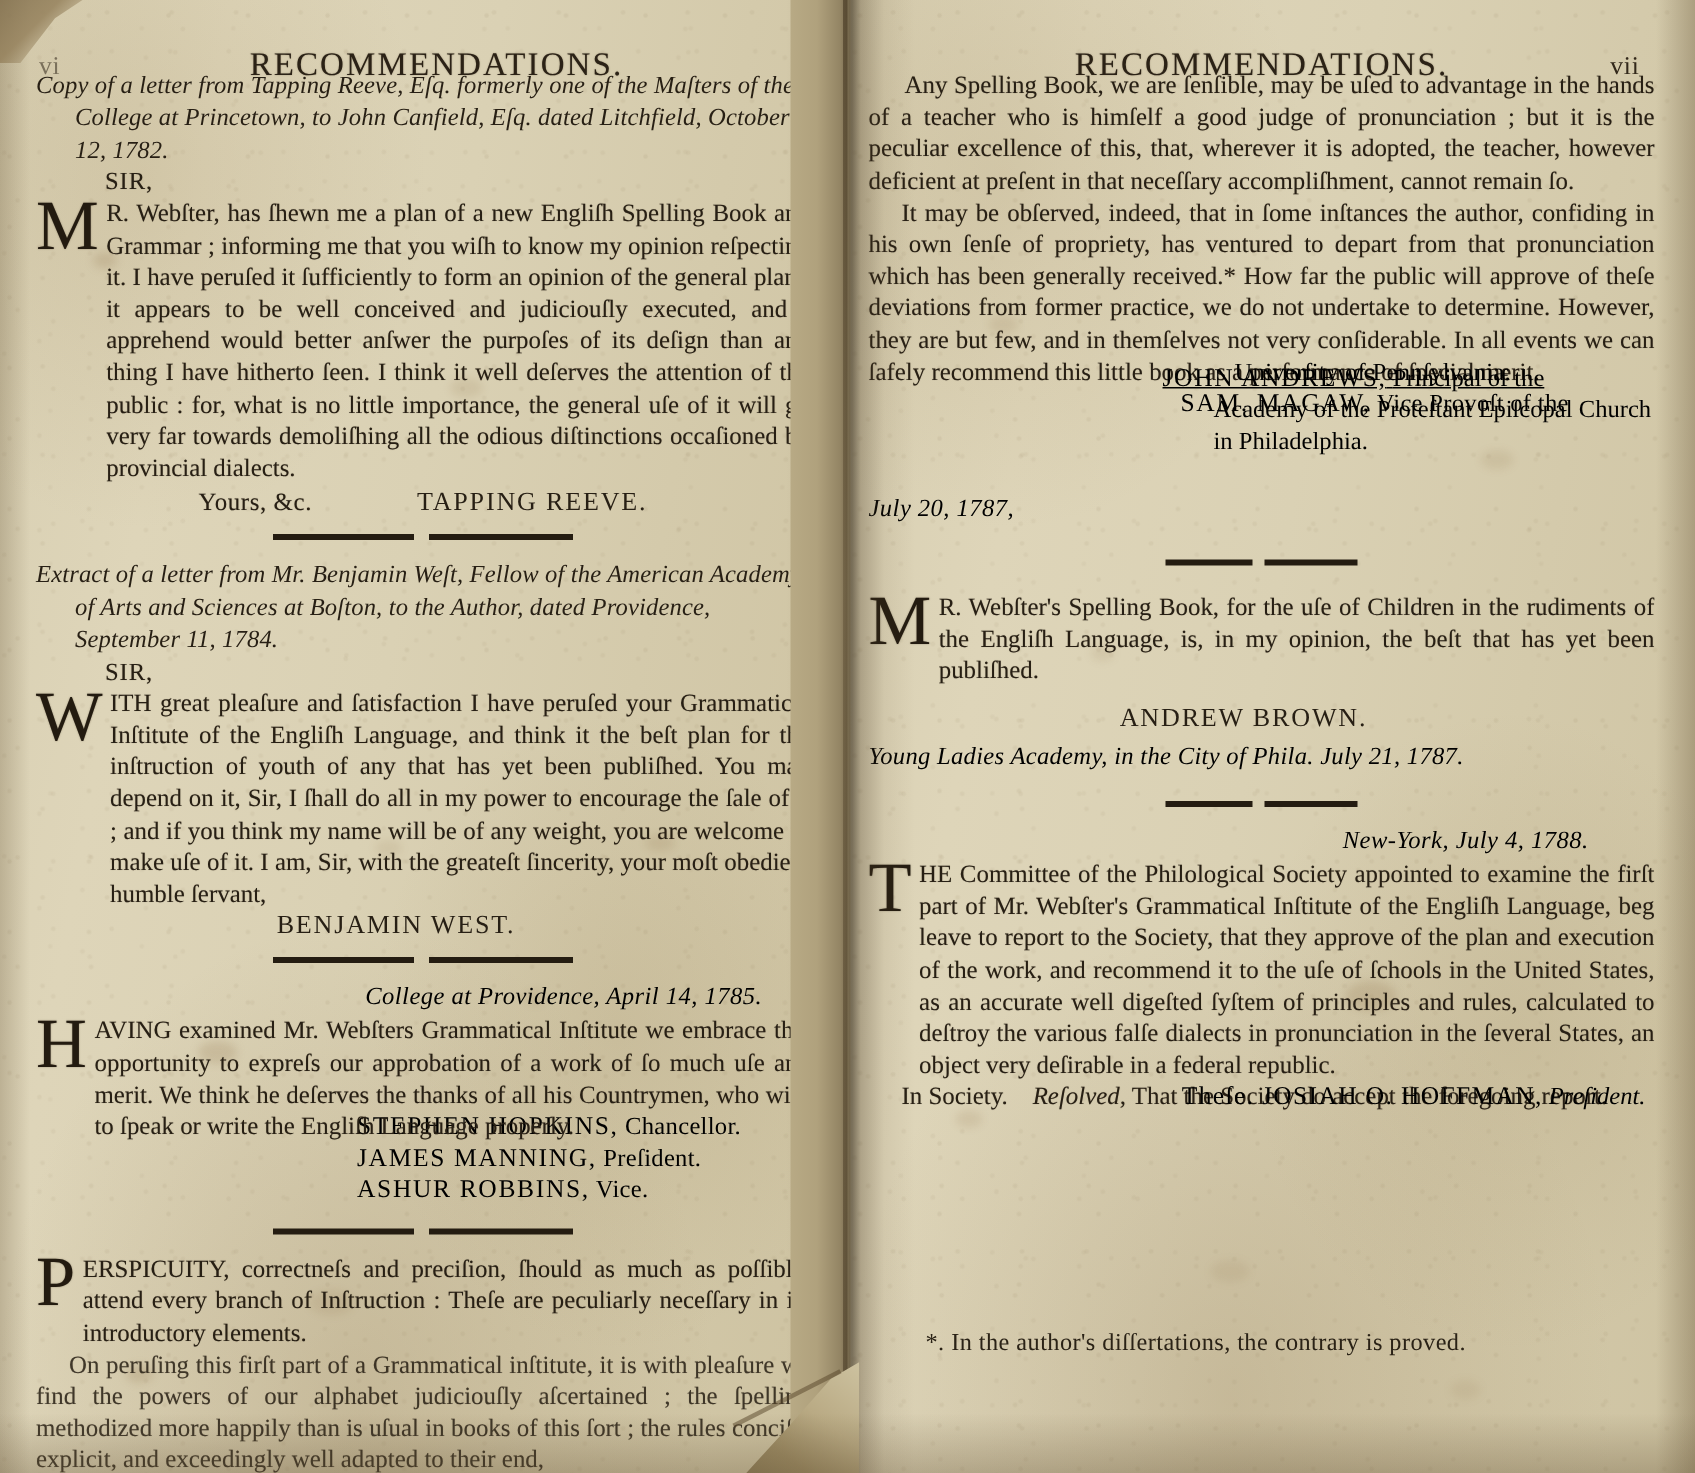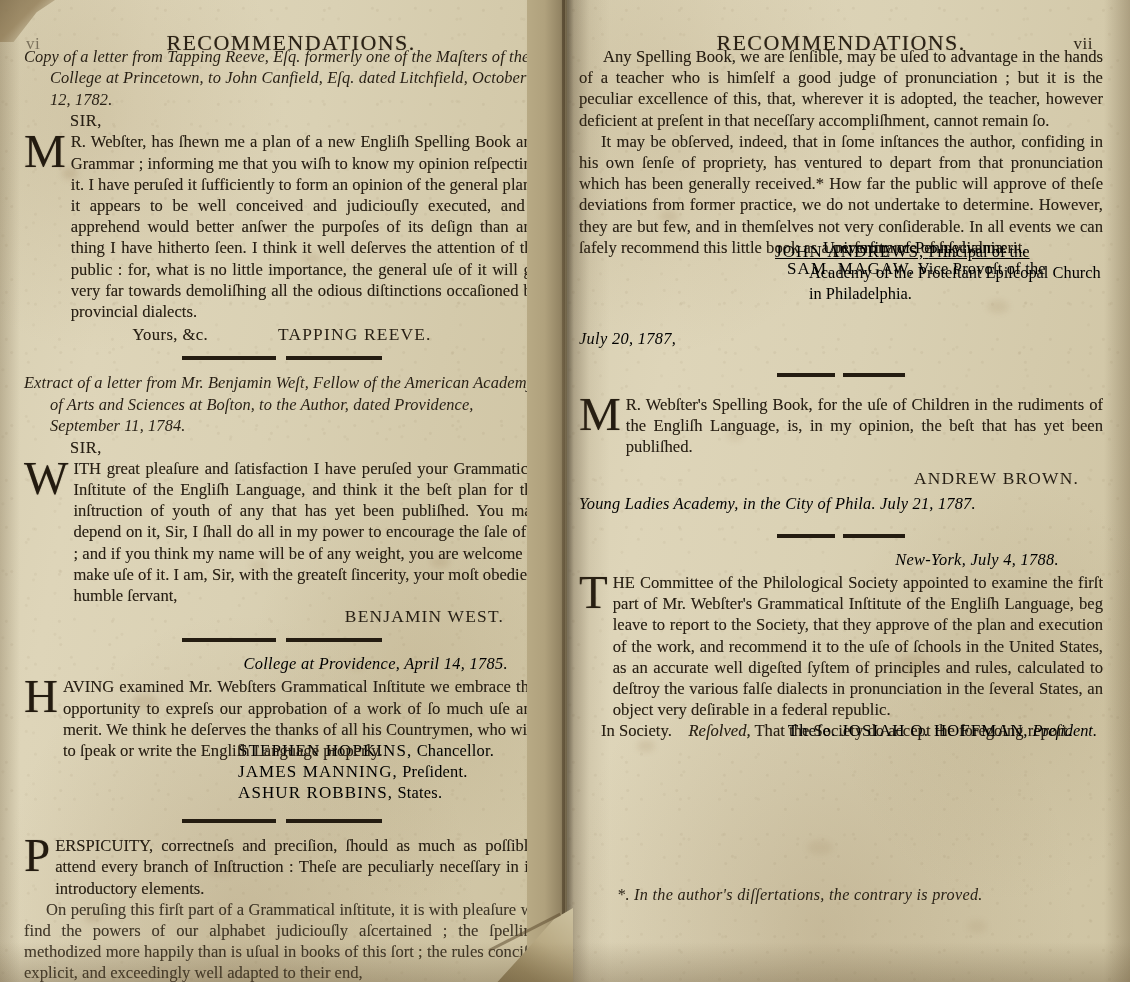--- a/index.html
+++ b/index.html
@@ -116,21 +116,21 @@
     text-shadow:0 0 .6px rgba(58,46,28,.4);
   }
   p{margin:0;}
   .ital{font-style:italic;}
   .head-ital{
     font-style:italic;font-size:16.4px;line-height:21.4px;color:#271f14;
     padding-left:26px;text-indent:-26px;letter-spacing:.1px;
   }
   .sir{padding-left:46px;font-size:16.4px;letter-spacing:.6px;}
   .sig{
-    text-align:right;font-size:17.4px;letter-spacing:1.1px;color:#271f14;
+    text-align:center;font-size:17.4px;letter-spacing:1.1px;color:#271f14;
   }
   .smallcapsname{letter-spacing:1.2px;}
   .dateline-right{text-align:right;font-style:italic;font-size:16.4px;letter-spacing:.3px;}
 
   
   .dc{position:relative;}
   .dcletter{
     float:left;font-size:47px;line-height:37px;margin:2px 5px 0 0;
     color:#231b10;font-family:"Liberation Serif","DejaVu Serif",serif;
     text-shadow:0 0 1px rgba(50,38,22,.5);
@@ -159,21 +159,21 @@
   .rule.r2 b:last-child{left:66px;width:62px;}
 
   .rowsplit{display:flex;align-items:flex-start;}
   .rowsplit .ldate{
     width:196px;flex:none;font-style:italic;font-size:16.4px;padding-top:52px;letter-spacing:.3px;
   }
   .rowsplit .rsig{flex:1;font-size:16.4px;line-height:21px;}
 
   .acadblock{font-style:italic;font-size:16.4px;line-height:21.4px;
              padding-left:24px;text-indent:-24px;letter-spacing:.2px;}
-  .footnote{font-style:italic;font-size:16.2px;letter-spacing:.3px;color:#2a2216;}
+  .footnote{font-size:16.2px;letter-spacing:.3px;color:#2a2216;}
 
   .ink-fade{opacity:.86;}
 </style>
 </head>
 <body>
 
 <div id="book">
 
   <div class="page" id="left">
     <div class="grain"></div>
@@ -238,21 +238,21 @@
           <div>
             <span class="nm">STEPHEN HOPKINS,</span>
             <span>Chancellor.</span>
           </div>
           <div>
             <span class="nm">JAMES MANNING,</span>
             <span>Preſident.</span>
           </div>
           <div>
             <span class="nm">ASHUR ROBBINS,</span>
-            <span>States.</span>
+            <span>Vice.</span>
           </div>
         </div>
       </div>
 
       <div class="rule r1" style="margin-top:14px;">
           <b></b>
           <b></b>
         </div>
 
       <div>

